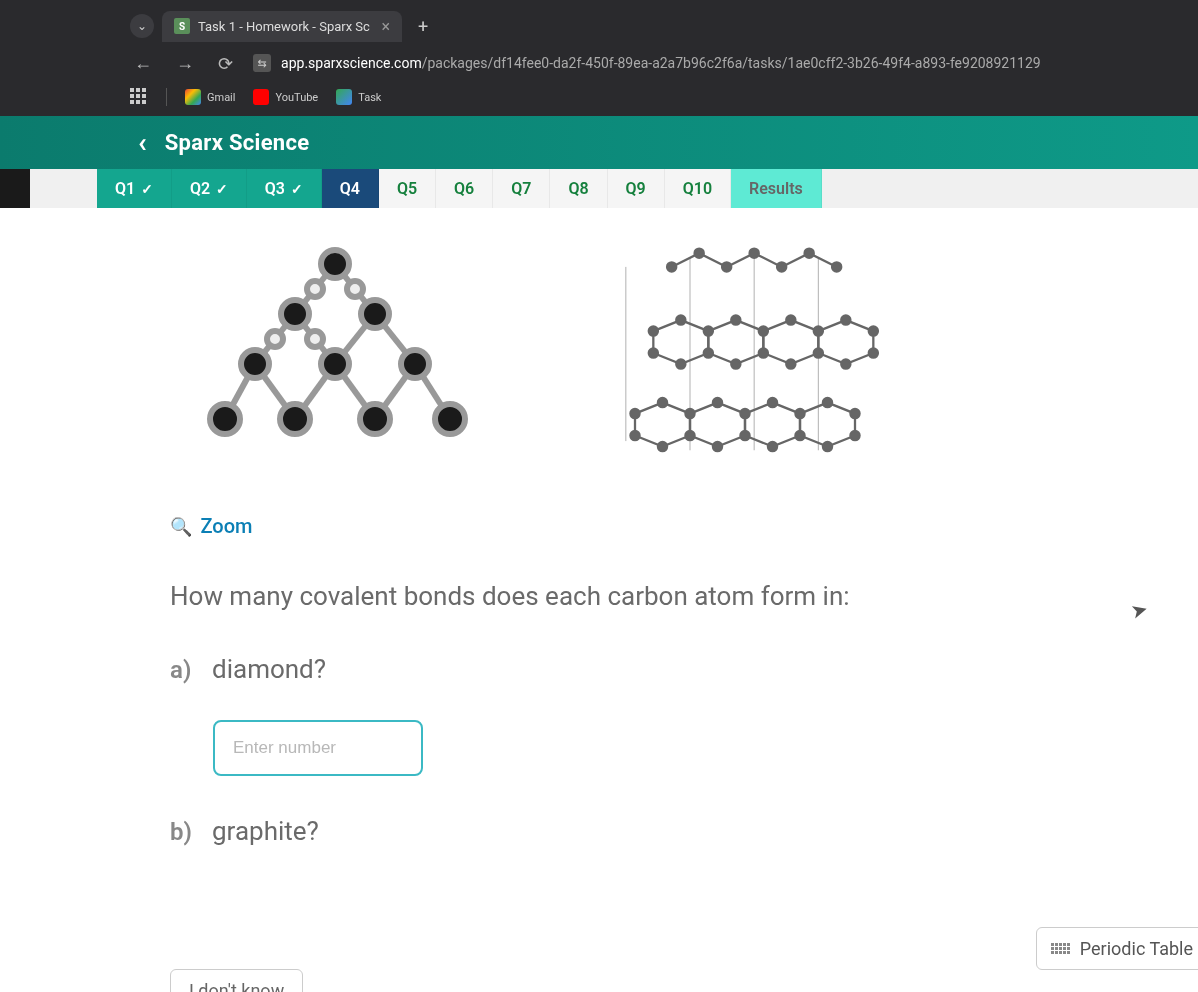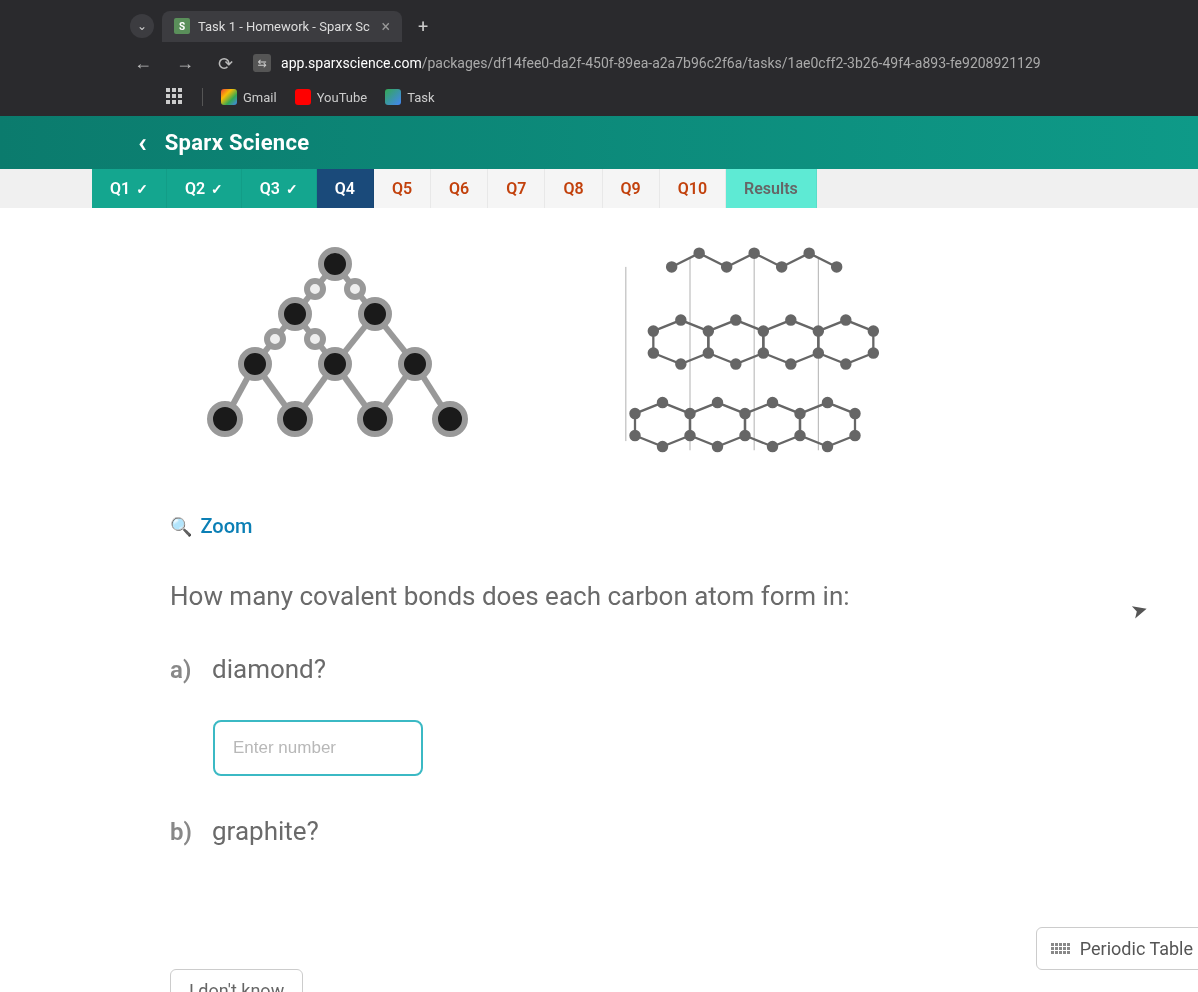--- a/index.html
+++ b/index.html
@@ -44,49 +44,49 @@
     .new-tab { color:#ccc; font-size:18px; padding:0 8px; cursor:pointer;}
     .url-bar-row {
       display:flex; align-items:center; padding: 8px 12px 8px 130px; gap:16px;
     }
     .nav-btn { color:#bbb; font-size:18px; padding:0 4px; cursor:pointer;}
     .url-area { display:flex; align-items:center; gap:10px; color:#ccc; font-size:14px; flex:1;}
     .site-icon { width:18px; height:18px; display:inline-flex; align-items:center; justify-content:center; background:#555; border-radius:3px; font-size:11px;}
     .url-text { color:#aaa; }
     .url-text .host { color:#fff; }
     .bookmarks-row {
-      display:flex; align-items:center; padding: 6px 12px 10px 130px; gap:18px; color:#ccc; font-size:13px;margin-left:36px;
+      display:flex; align-items:center; padding: 6px 12px 10px 130px; gap:18px; color:#ccc; font-size:11px;
     }
     .bk-item { display:flex; align-items:center; gap:6px; cursor:pointer;}
     .bk-icon { width:16px; height:16px; border-radius:3px; display:inline-block;}
     .bk-gmail { background: linear-gradient(135deg,#ea4335,#fbbc05,#34a853,#4285f4); }
     .bk-youtube { background: #ff0000; }
     .bk-maps { background: linear-gradient(135deg,#34a853,#4285f4); }
     .apps-icon { width:18px; height:18px; display:grid; grid-template-columns:repeat(3,4px); grid-template-rows:repeat(3,4px); gap:2px;}
     .apps-icon span{ background:#ccc; }
     .bk-sep { width:1px; height:18px; background:#555; }
 
     .app-header {
       background: #0e8f7f;
       background: linear-gradient(90deg, #0b7b6d, #0e9a88);
       display:flex; align-items:center; padding: 10px 20px 10px 138px; gap:18px;
     }
     .back-chevron { color:#fff; font-size:28px; font-weight:bold; cursor:pointer;}
     .app-title { color:#fff; font-size:22px; font-weight:700; letter-spacing:0.3px;}
 
     .q-tabs {
-      display:flex; align-items:center; background:#f0f0f0; padding-left:92px;
+      display:flex; align-items:center; background:#f0f0f0; padding-left:67px;margin-left:30px;
     }
     .q-tab {
       padding: 10px 18px; font-size:16px; font-weight:600; color:#555; cursor:pointer;
       display:flex; align-items:center; gap:6px; border-right:1px solid rgba(0,0,0,0.05);
     }
     .q-tab.done { background:#14a68f; color:#fff; }
     .q-tab.active { background:#1a4a7a; color:#fff; }
-    .q-tab.pending { background:#f5f5f5; color:#c2410c; }
+    .q-tab.pending { background:#f5f5f5; color:#15803d; }
     .q-tab .check { font-size:14px; }
     .q-tab.results { background:#5eead4; color:#666;}
 
     .content {
       background:#fff; padding: 16px 60px 40px 170px; height: calc(100% - 200px);
       position:relative;
     }
     .images-row {
       display:flex; gap:80px; align-items:flex-start; margin-bottom:30px;
     }

